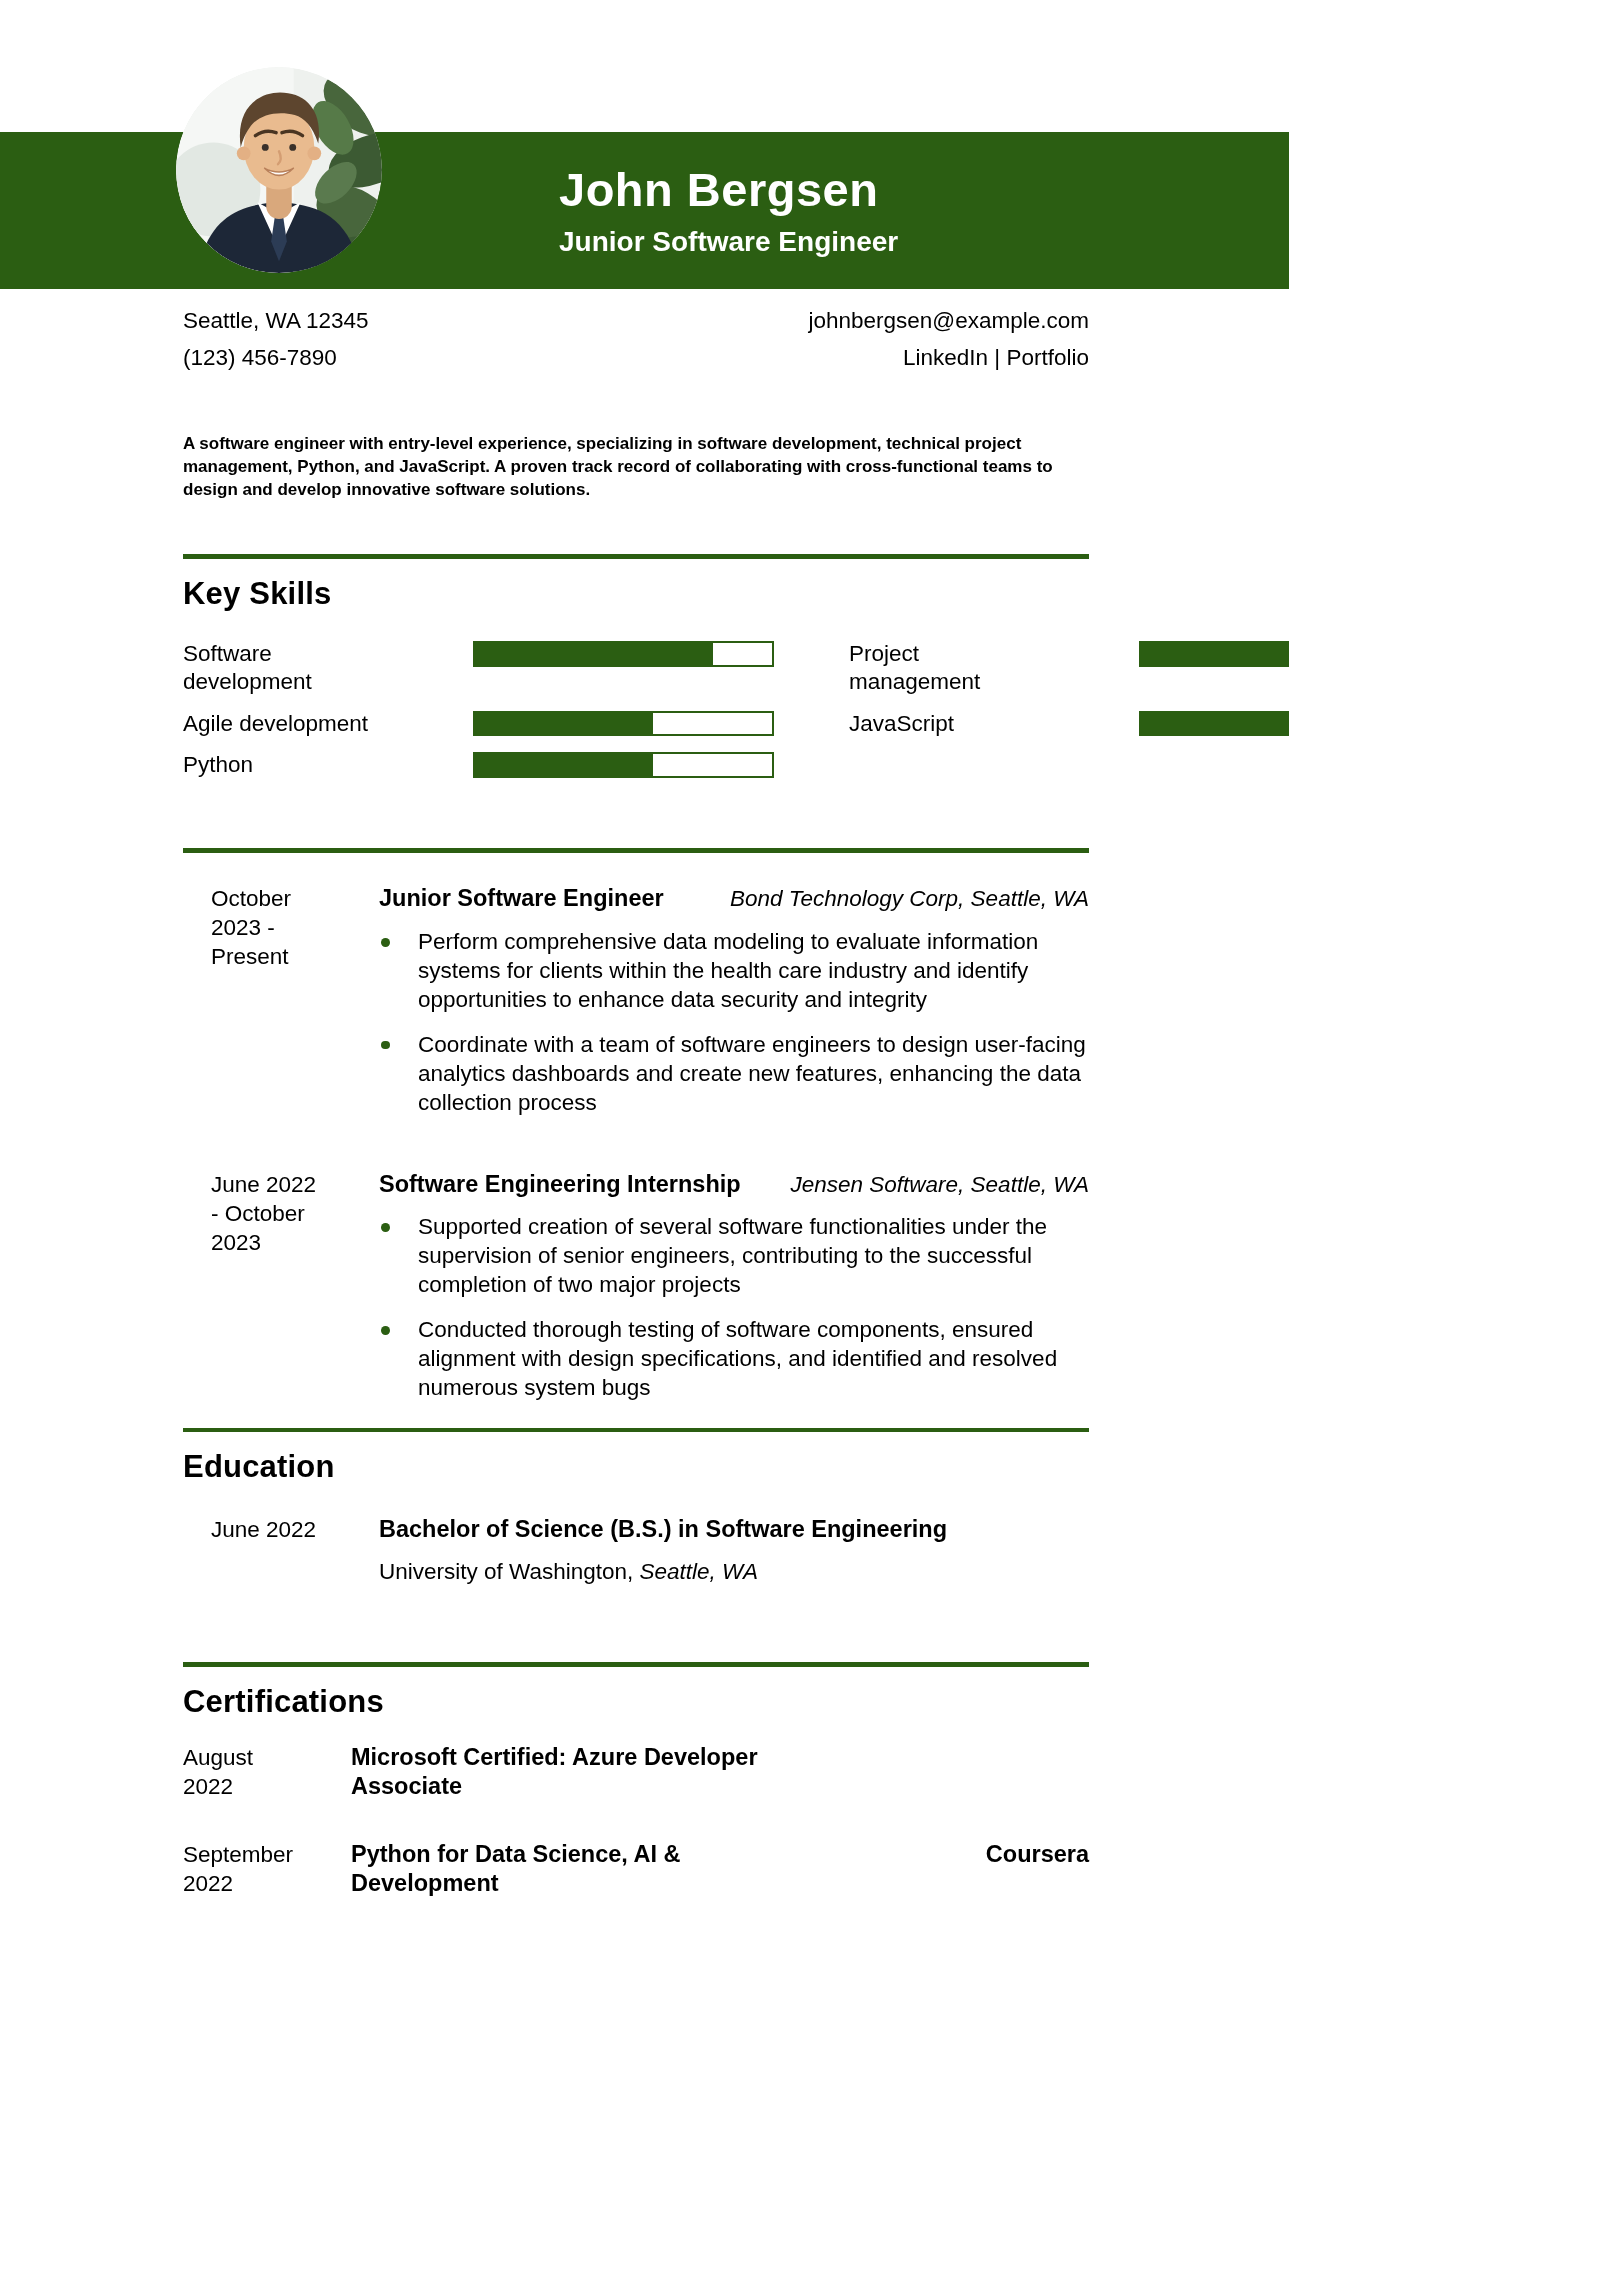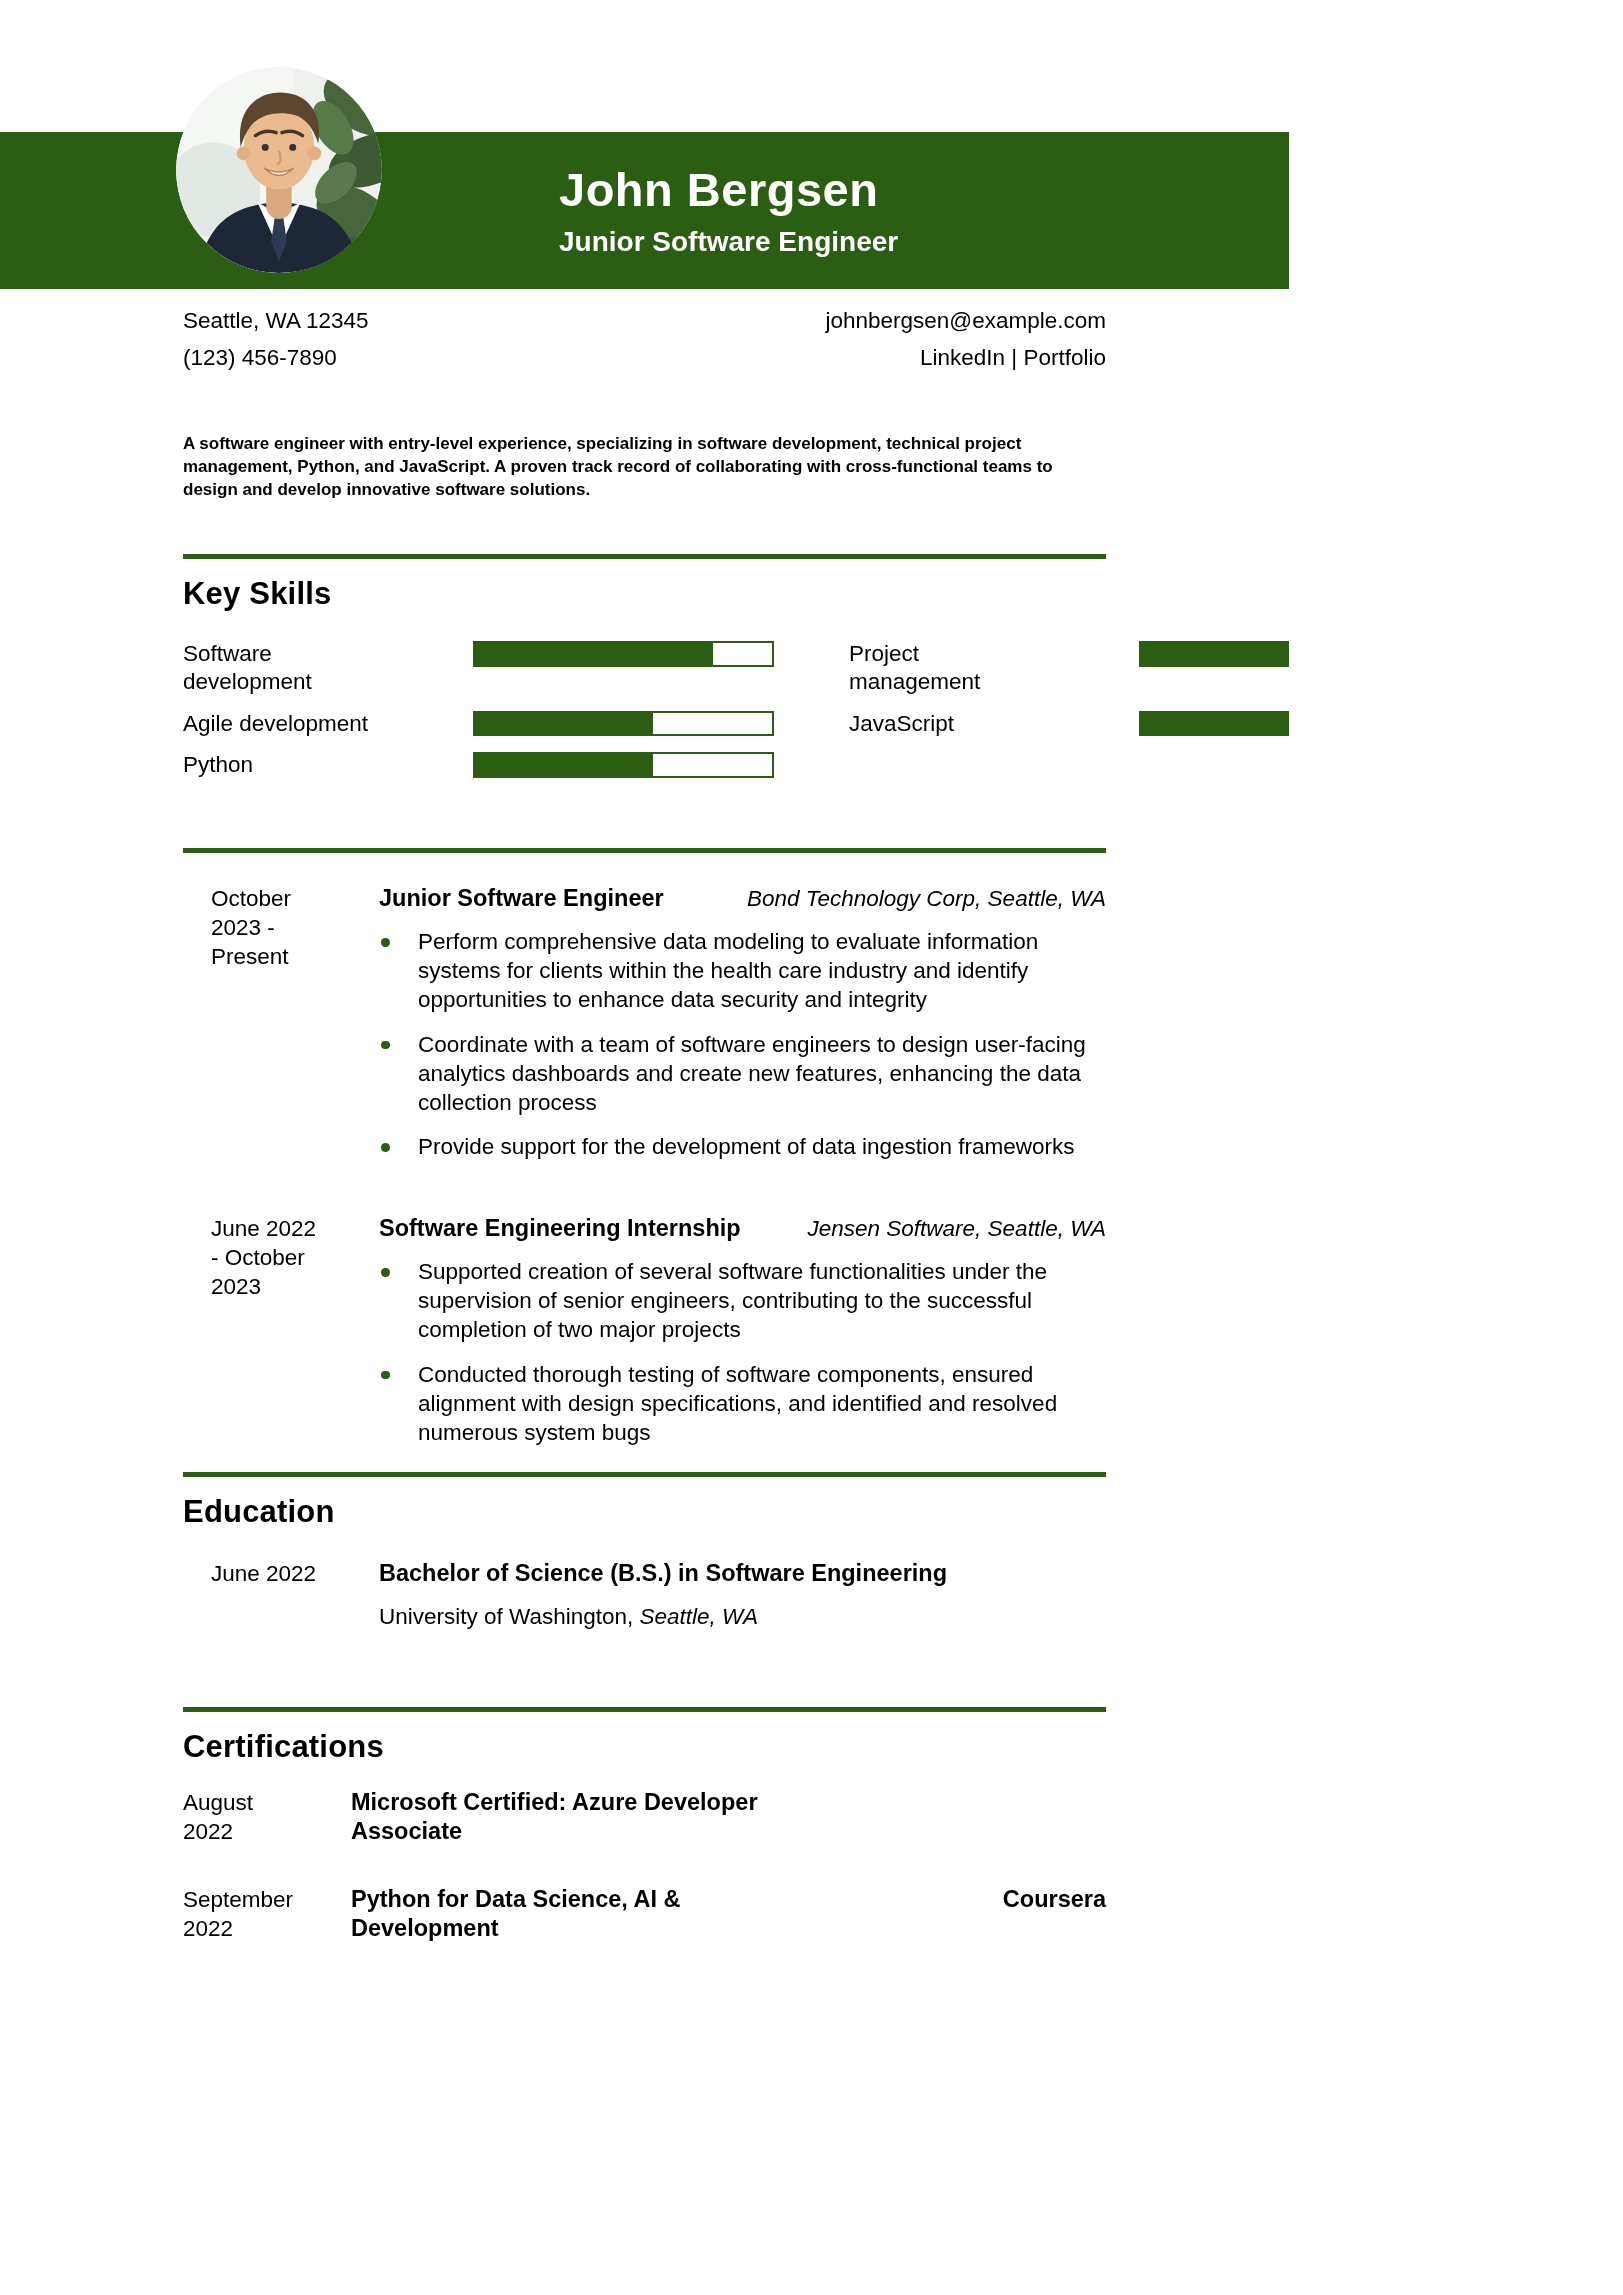--- a/index.html
+++ b/index.html
@@ -34,21 +34,21 @@
   }
   .photo {
     position: absolute; top: 67px; left: 176px;
     width: 206px; height: 206px; border-radius: 50%;
     overflow: hidden;
   }
   .photo svg { display: block; }
 
   
   .content {
-    position: absolute; top: 0; left: 0; right: 0;
+    position: absolute; top: 0; left: 0; right: 17px;
     padding: 302px 183px 0 183px;
   }
   .contact-row {
     display: flex; justify-content: space-between;
     font-size: 22.5px; line-height: 37px;
   }
   .contact-right { text-align: right; }
   .summary {
     margin: 56px 0 0 0;
     font-size: 17px; font-weight: 700; line-height: 23px;
@@ -233,24 +233,20 @@
         </div>
         <ul class="bullets">
           <li class="bullet">
             <span class="dot"></span>
             <span>Perform comprehensive data modeling to evaluate information systems for clients within the health care industry and identify opportunities to enhance data security and integrity</span>
           </li>
           <li class="bullet">
             <span class="dot"></span>
             <span>Coordinate with a team of software engineers to design user-facing analytics dashboards and create new features, enhancing the data collection process</span>
           </li>
-          <li class="bullet">
-            <span class="dot"></span>
-            <span>Provide support for the development of data ingestion frameworks</span>
-          </li>
         </ul>
       </div>
     </div>
 
     <div class="entry job2">
       <div class="entry-dates">June 2022 - October 2023</div>
       <div class="entry-main">
         <div class="entry-header">
           <div class="entry-role">Software Engineering Internship</div>
           <div class="entry-company">Jensen Software, Seattle, WA</div>

